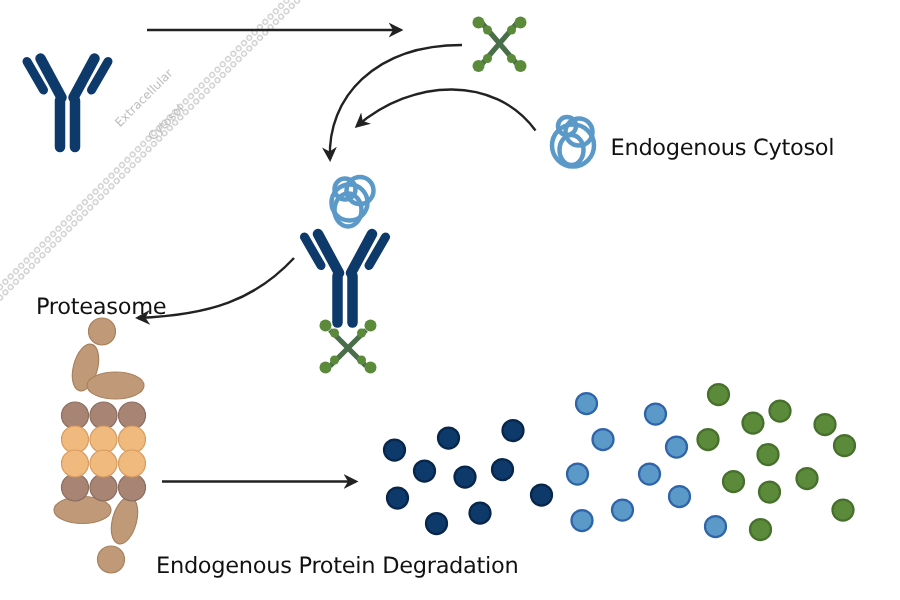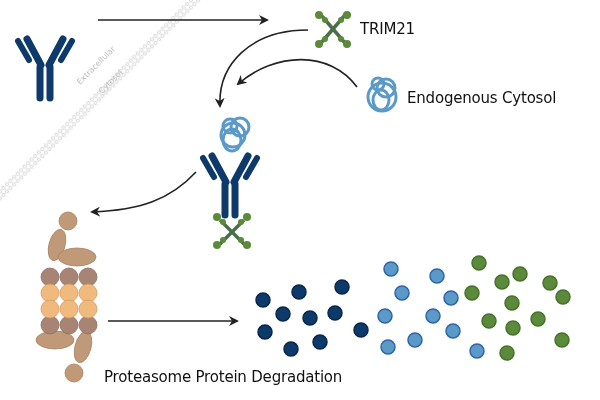--- a/index.html
+++ b/index.html
@@ -170,16 +170,16 @@
         <circle cx="512" cy="303" r="7" fill="#5a8a3a" stroke="#47702d" stroke-width="1.5"></circle>
         <circle cx="563" cy="297" r="7" fill="#5a8a3a" stroke="#47702d" stroke-width="1.5"></circle>
         <circle cx="489" cy="321" r="7" fill="#5a8a3a" stroke="#47702d" stroke-width="1.5"></circle>
         <circle cx="513" cy="328" r="7" fill="#5a8a3a" stroke="#47702d" stroke-width="1.5"></circle>
         <circle cx="538" cy="319" r="7" fill="#5a8a3a" stroke="#47702d" stroke-width="1.5"></circle>
         <circle cx="562" cy="340" r="7" fill="#5a8a3a" stroke="#47702d" stroke-width="1.5"></circle>
         <circle cx="507" cy="353" r="7" fill="#5a8a3a" stroke="#47702d" stroke-width="1.5"></circle>
       </g>
   </svg>
 
-  <div class="label" style="left:360px; top:20px;">TRIM21</div>
   <div class="label" style="left:407px; top:89px;">Endogenous Cytosol</div>
-  <div class="label" style="left:104px; top:368px;">Proteasome Protein Degradation</div>
+  <div class="label" style="left:24px; top:195px;">Proteasome</div>
+  <div class="label" style="left:104px; top:368px;">Endogenous Protein Degradation</div>
 </div>
 
 </body></html>

